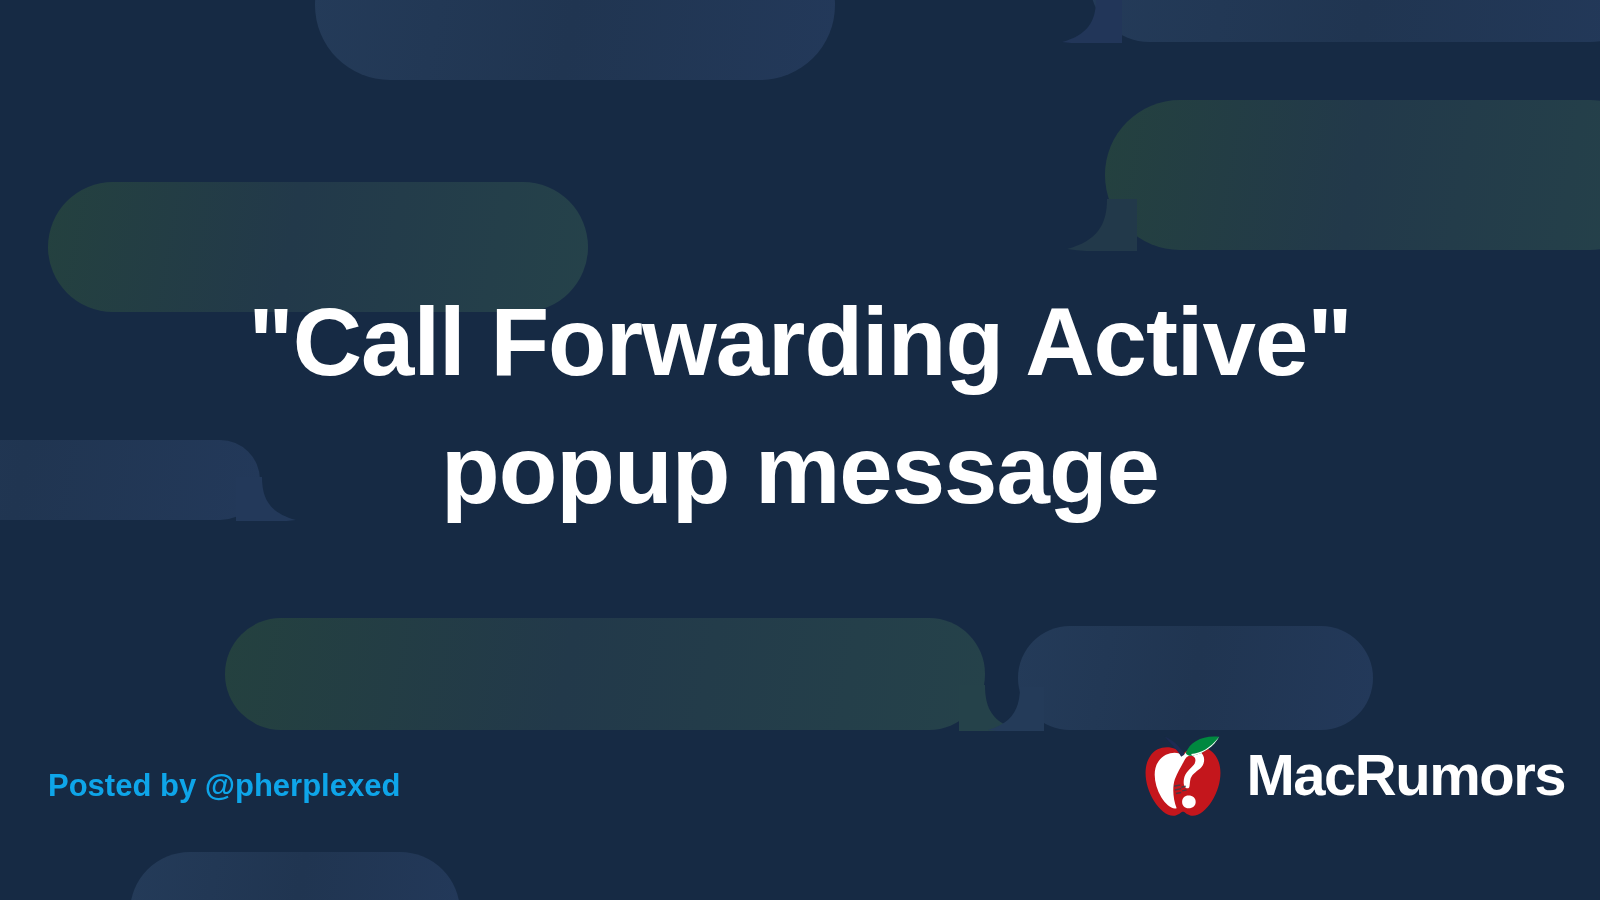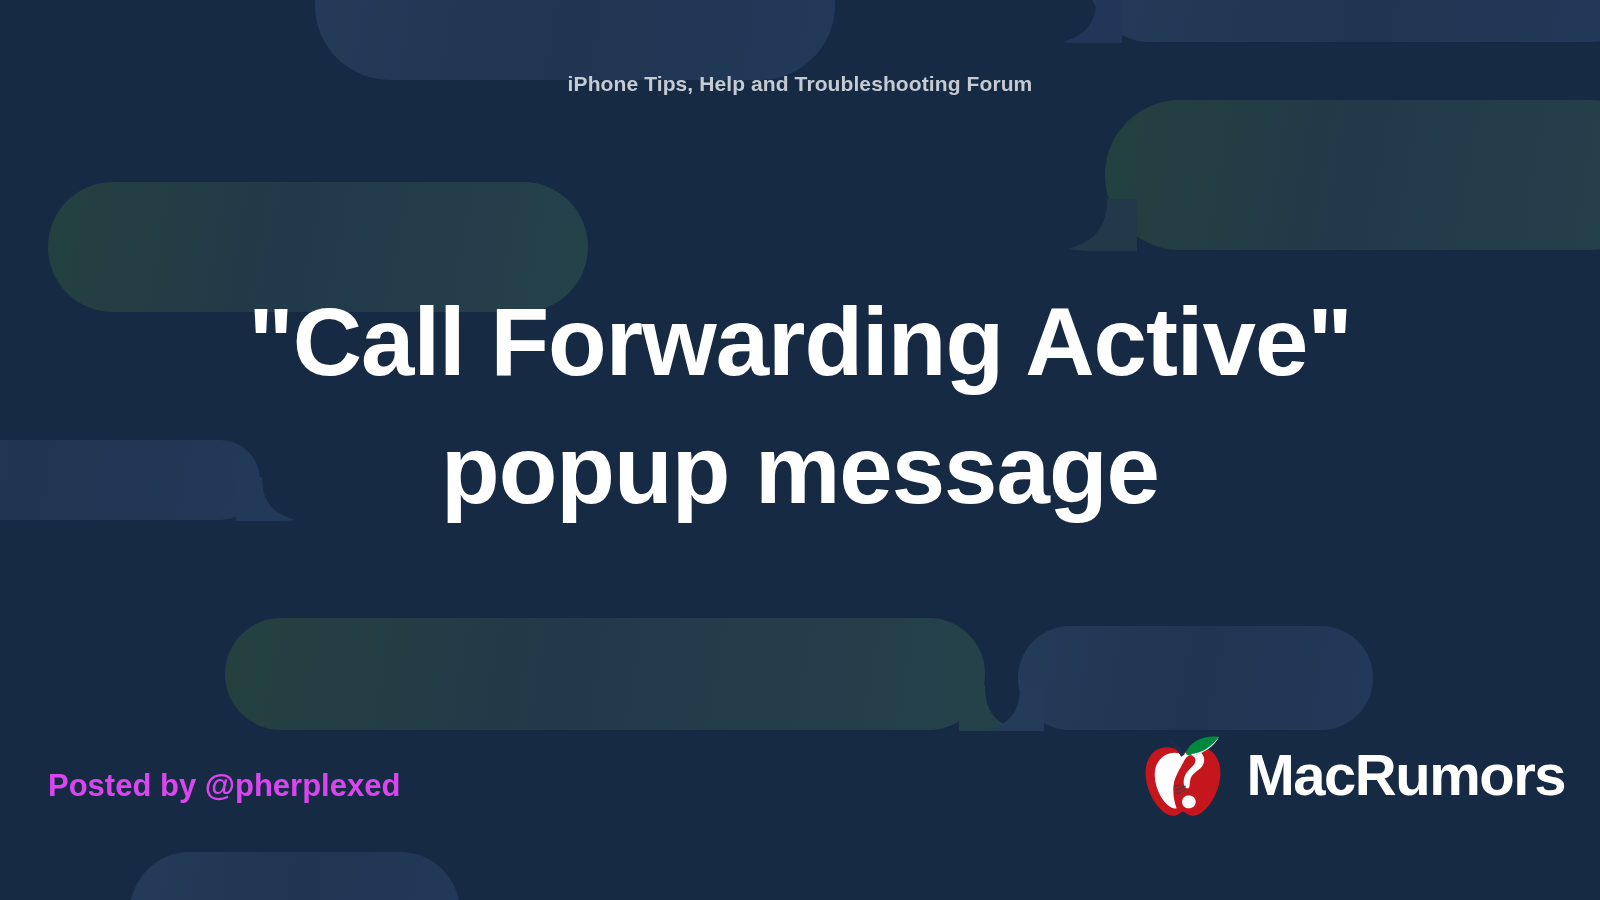--- a/index.html
+++ b/index.html
@@ -65,21 +65,21 @@
     font-weight: bold;
     line-height: 1.33;
     letter-spacing: -1px;
   }
   .posted-by {
     position: absolute;
     left: 48px;
     top: 768px;
     font-size: 31px;
     font-weight: bold;
-    color: #d946ef;
+    color: #0ea5e9;
   }
 
   
   .logo {
     position: absolute;
     right: 35px;
     top: 734px;
     display: flex;
     align-items: center;
     gap: 18px;
@@ -143,21 +143,20 @@
         <path d="M56 44 L56 0 L32 0 C32 22 24 36 0 43 C22 46 42 44 56 44 Z" fill="#243b59"></path>
       </svg>
     </div>
 
     <div class="bubble navy" style="left:130px; top:852px; width:330px; height:120px;">
       <div class="body"></div>
     </div>
 
   </div>
 
-  <div class="forum-label">iPhone Tips, Help and Troubleshooting Forum</div>
 
   <h1 class="headline">"Call Forwarding Active" popup message</h1>
 
   <div class="posted-by">Posted by @pherplexed</div>
 
   <div class="logo">
     <svg class="logo-mark" viewBox="0 0 100 95" xmlns="http://www.w3.org/2000/svg">
 
       <path d="M50 22
                C40 12 22 12 14 24

